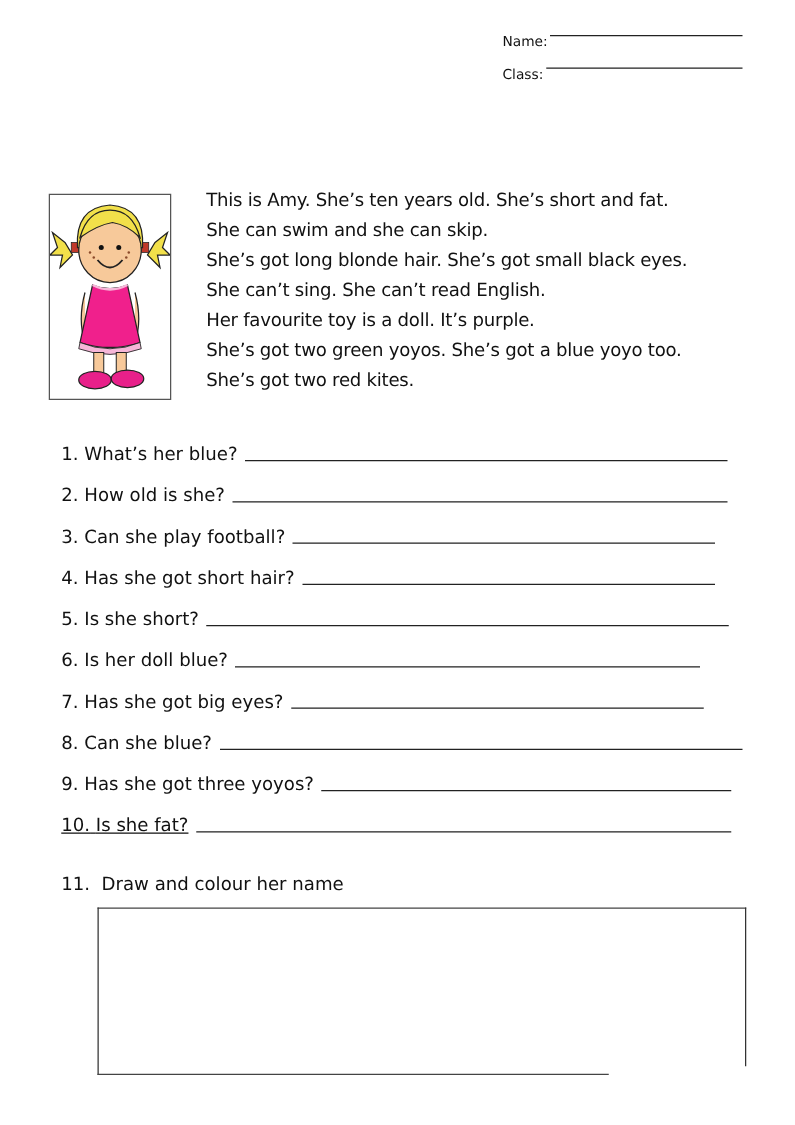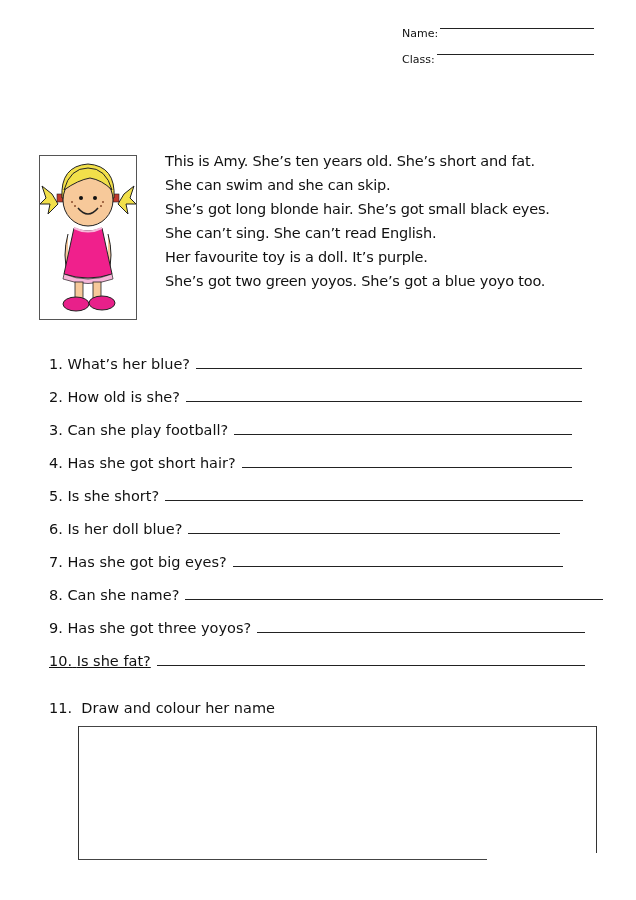--- a/index.html
+++ b/index.html
@@ -87,20 +87,21 @@
   </svg>
 </div>
 
 <div class="story">
   <div>This is Amy.  She’s ten years old.  She’s short and fat.</div>
   <div>She can swim and she can skip.</div>
   <div>She’s got long blonde hair.  She’s got small black eyes.</div>
   <div>She can’t sing.  She can’t read English.</div>
   <div>Her favourite toy is a doll.  It’s purple.</div>
   <div>She’s got two green yoyos.  She’s got a blue yoyo too.</div>
+  <div>She’s got two red kites.</div>
 </div>
 
 <div class="question" style="top:356px;">
   <span class="num">1.</span>&nbsp;
   <span>What’s her blue?</span>
   <span class="answer-line" style="width:386px;"></span>
 </div>
 <div class="question" style="top:389px;">
   <span class="num">2.</span>&nbsp;
   <span>How old is she?</span>
@@ -126,21 +127,21 @@
   <span>Is her doll blue?</span>
   <span class="answer-line" style="width:372px;"></span>
 </div>
 <div class="question" style="top:554px;">
   <span class="num">7.</span>&nbsp;
   <span>Has she got big eyes?</span>
   <span class="answer-line" style="width:330px;"></span>
 </div>
 <div class="question" style="top:587px;">
   <span class="num">8.</span>&nbsp;
-  <span>Can she name?</span>
+  <span>Can she blue?</span>
   <span class="answer-line" style="width:418px;"></span>
 </div>
 <div class="question" style="top:620px;">
   <span class="num">9.</span>&nbsp;
   <span>Has she got three yoyos?</span>
   <span class="answer-line" style="width:328px;"></span>
 </div>
 <div class="question" style="top:653px;text-decoration:underline;">
   <span class="num">10.</span>&nbsp;
   <span>Is she fat?</span>

